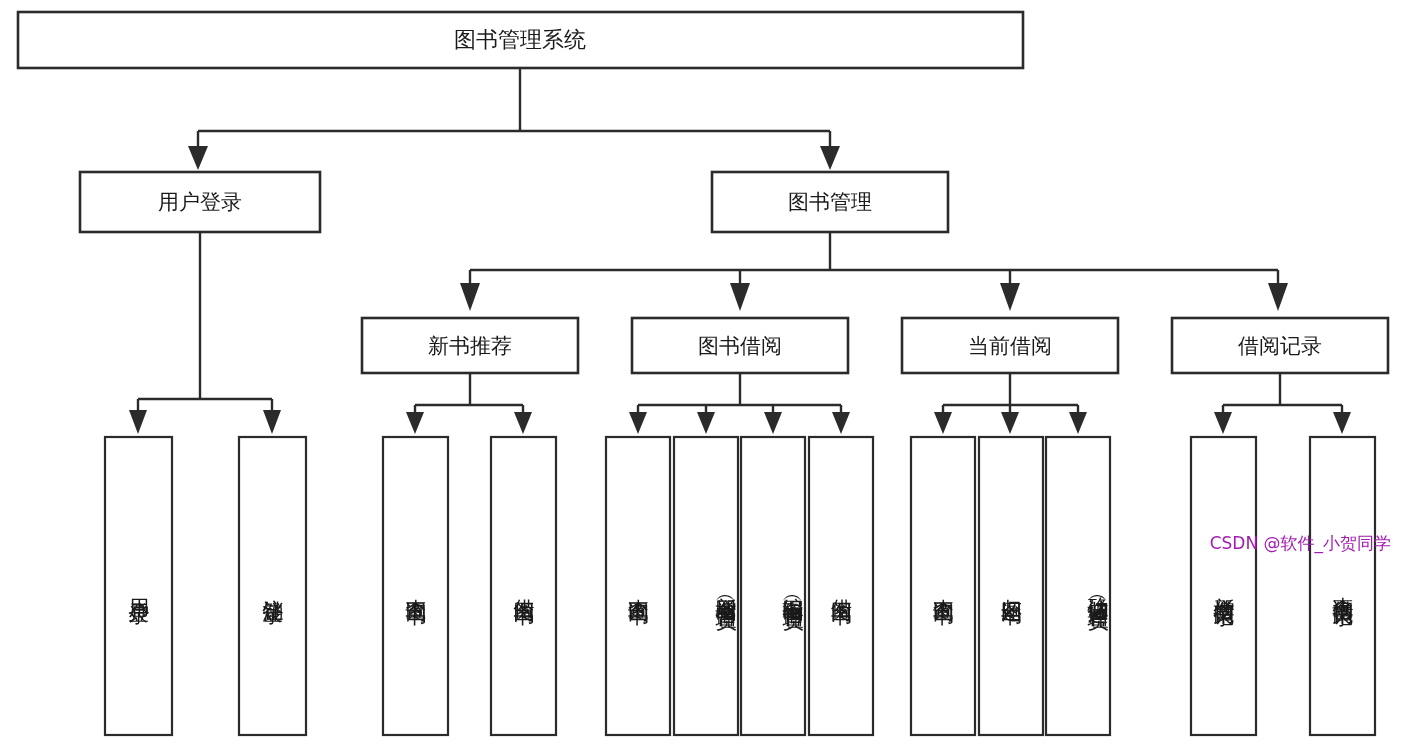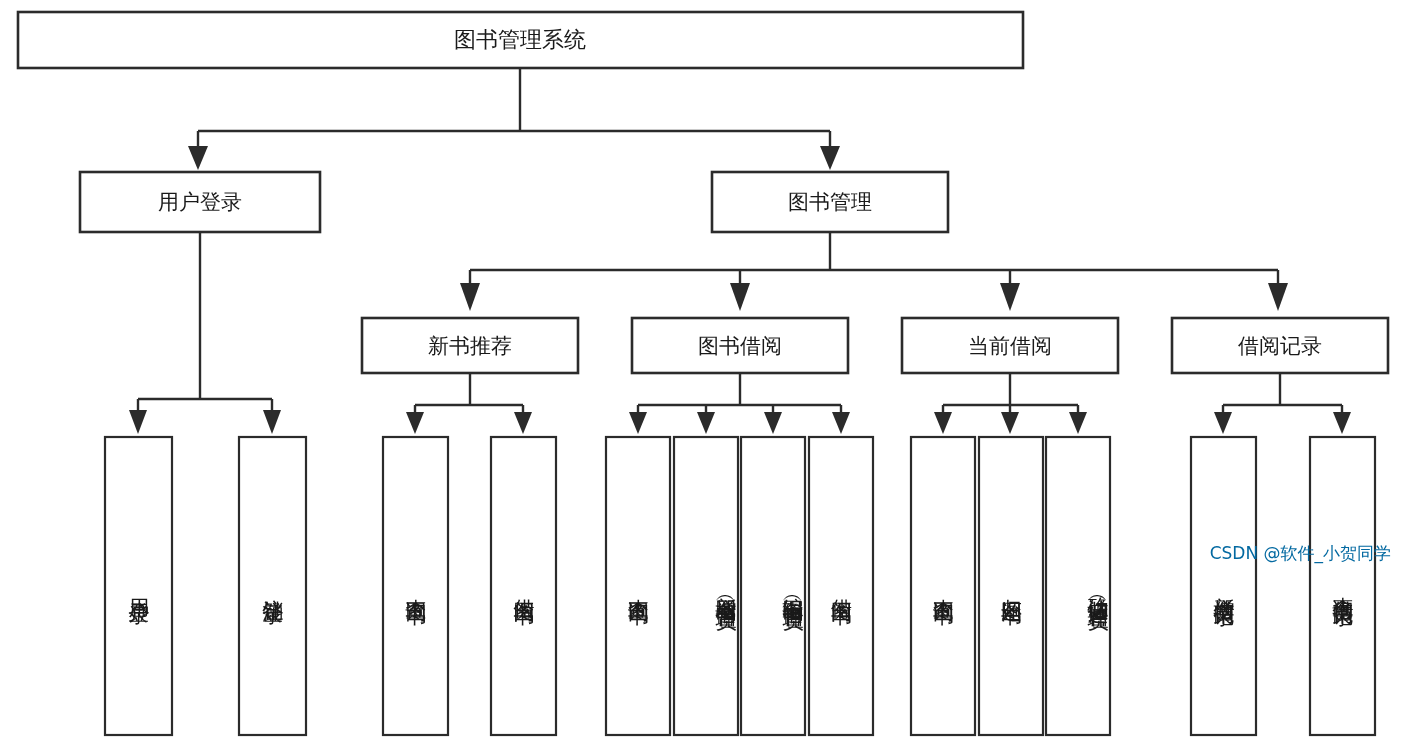--- a/index.html
+++ b/index.html
@@ -70,24 +70,24 @@
     line-height: 1.18;
     color: #1a1a1a;
     letter-spacing: 2px;
     white-space: nowrap;
     text-align: center;
     pointer-events: none;
   }
   .watermark {
     position: absolute;
     right: 14px;
-    bottom: 12px;
+    bottom: 22px;
     font-family: "DejaVu Sans", "Liberation Sans", sans-serif;
     font-size: 17px;
-    color: #0369a1;
+    color: #a21caf;
     white-space: nowrap;
     pointer-events: none;
   }
 </style>
 </head>
 <body>
 
 <div id="diagram-root">
 
   <svg class="diagram-canvas" viewBox="0 0 1405 747">

